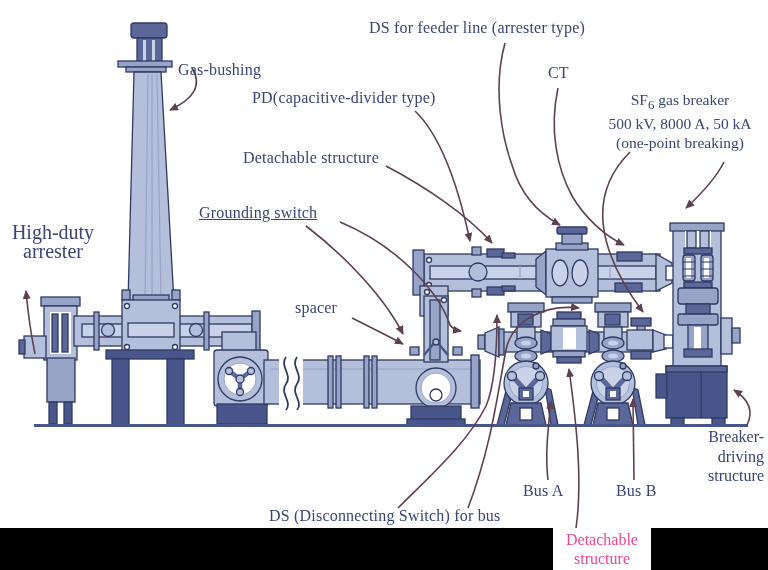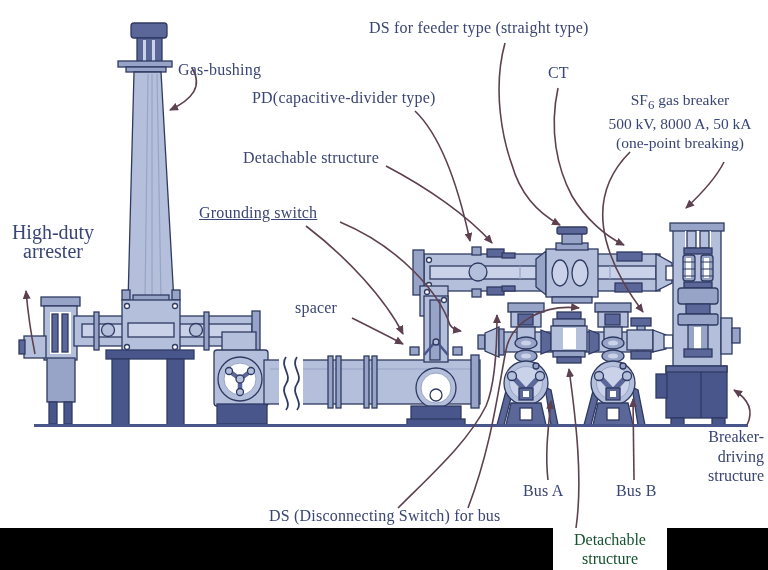--- a/index.html
+++ b/index.html
@@ -9,22 +9,22 @@
   .lbl{position:absolute;font-size:16px;color:#3a4574;white-space:nowrap;letter-spacing:.2px;}
   .lbl-block{position:absolute;color:#3a4574;text-align:center;line-height:19px;font-size:15.5px;}
   
   .o{stroke:#2f3a62;stroke-width:1.3;}
   .f-l{fill:#b4bfdb;} .f-m{fill:#98a4c7;} .f-d{fill:#5a6798;} .f-k{fill:#49568c;}
   .f-i{fill:#c9d2e8;} .f-w{fill:#ffffff;}
   .ld{stroke:#5e4150;stroke-width:1.6;fill:none;}
   .cond{stroke:#98a4c7;stroke-width:1.2;fill:none;}
   .wv{stroke:#2f3a62;stroke-width:1.8;fill:none;}
   #crop-bar{position:absolute;left:0;top:528px;width:768px;height:42px;background:#000;}
-  #callout-box{position:absolute;left:553px;top:0;width:114px;height:42px;background:#fff;
-               color:#14532d;text-align:center;font-size:16px;line-height:19px;padding-top:2px;
+  #callout-box{position:absolute;left:553px;top:0;width:98px;height:42px;background:#fff;
+               color:#ec4899;text-align:center;font-size:16px;line-height:19px;padding-top:2px;
                box-sizing:border-box;}
 </style>
 </head>
 <body>
 
 <div id="canvas">
 
 <svg id="art" width="768" height="570" viewBox="0 0 768 570">
   <defs>
     <marker id="ah" markerWidth="10" markerHeight="8" refX="8" refY="4" orient="auto" markerUnits="userSpaceOnUse">
@@ -262,21 +262,21 @@
     <path class="ld" marker-end="url(#ah)" d="M398,508 C432,474 468,442 486,406 C495,385 497,350 497,315"></path>
     <path class="ld" marker-end="url(#ah)" d="M468,508 C492,445 498,390 506,350 C512,320 545,304 579,308"></path>
     <path class="ld" marker-end="url(#ah)" d="M548,480 C545,455 548,430 551,401"></path>
     <path class="ld" marker-end="url(#ah)" d="M634,480 L633,399"></path>
     <path class="ld" marker-end="url(#ah)" d="M576,528 C583,480 576,420 569,369"></path>
     <path class="ld" marker-end="url(#ah)" d="M747,425 C754,411 748,399 734,390"></path>
   </g>
 </svg>
 
 <div class="lbl" style="left:178px;top:49px;margin-top:12px;">Gas-bushing</div>
-<div class="lbl" style="left:369px;top:19px;">DS for feeder type (straight type)</div>
+<div class="lbl" style="left:369px;top:19px;">DS for feeder line (arrester type)</div>
 <div class="lbl" style="left:548px;top:64px;">CT</div>
 <div class="lbl" style="left:252px;top:89px;">PD(capacitive-divider type)</div>
 <div class="lbl" style="left:243px;top:149px;">Detachable structure</div>
 <div class="lbl" style="left:199px;top:204px;text-decoration:underline;">Grounding switch</div>
 
 <div class="lbl-block" style="left:595px;top:90px;width:170px;">
   <span><span>SF</span><sub>6</sub><span> gas breaker</span></span><br>
   <span>500 kV, 8000 A, 50 kA</span><br>
   <span>(one-point breaking)</span>
 </div>

